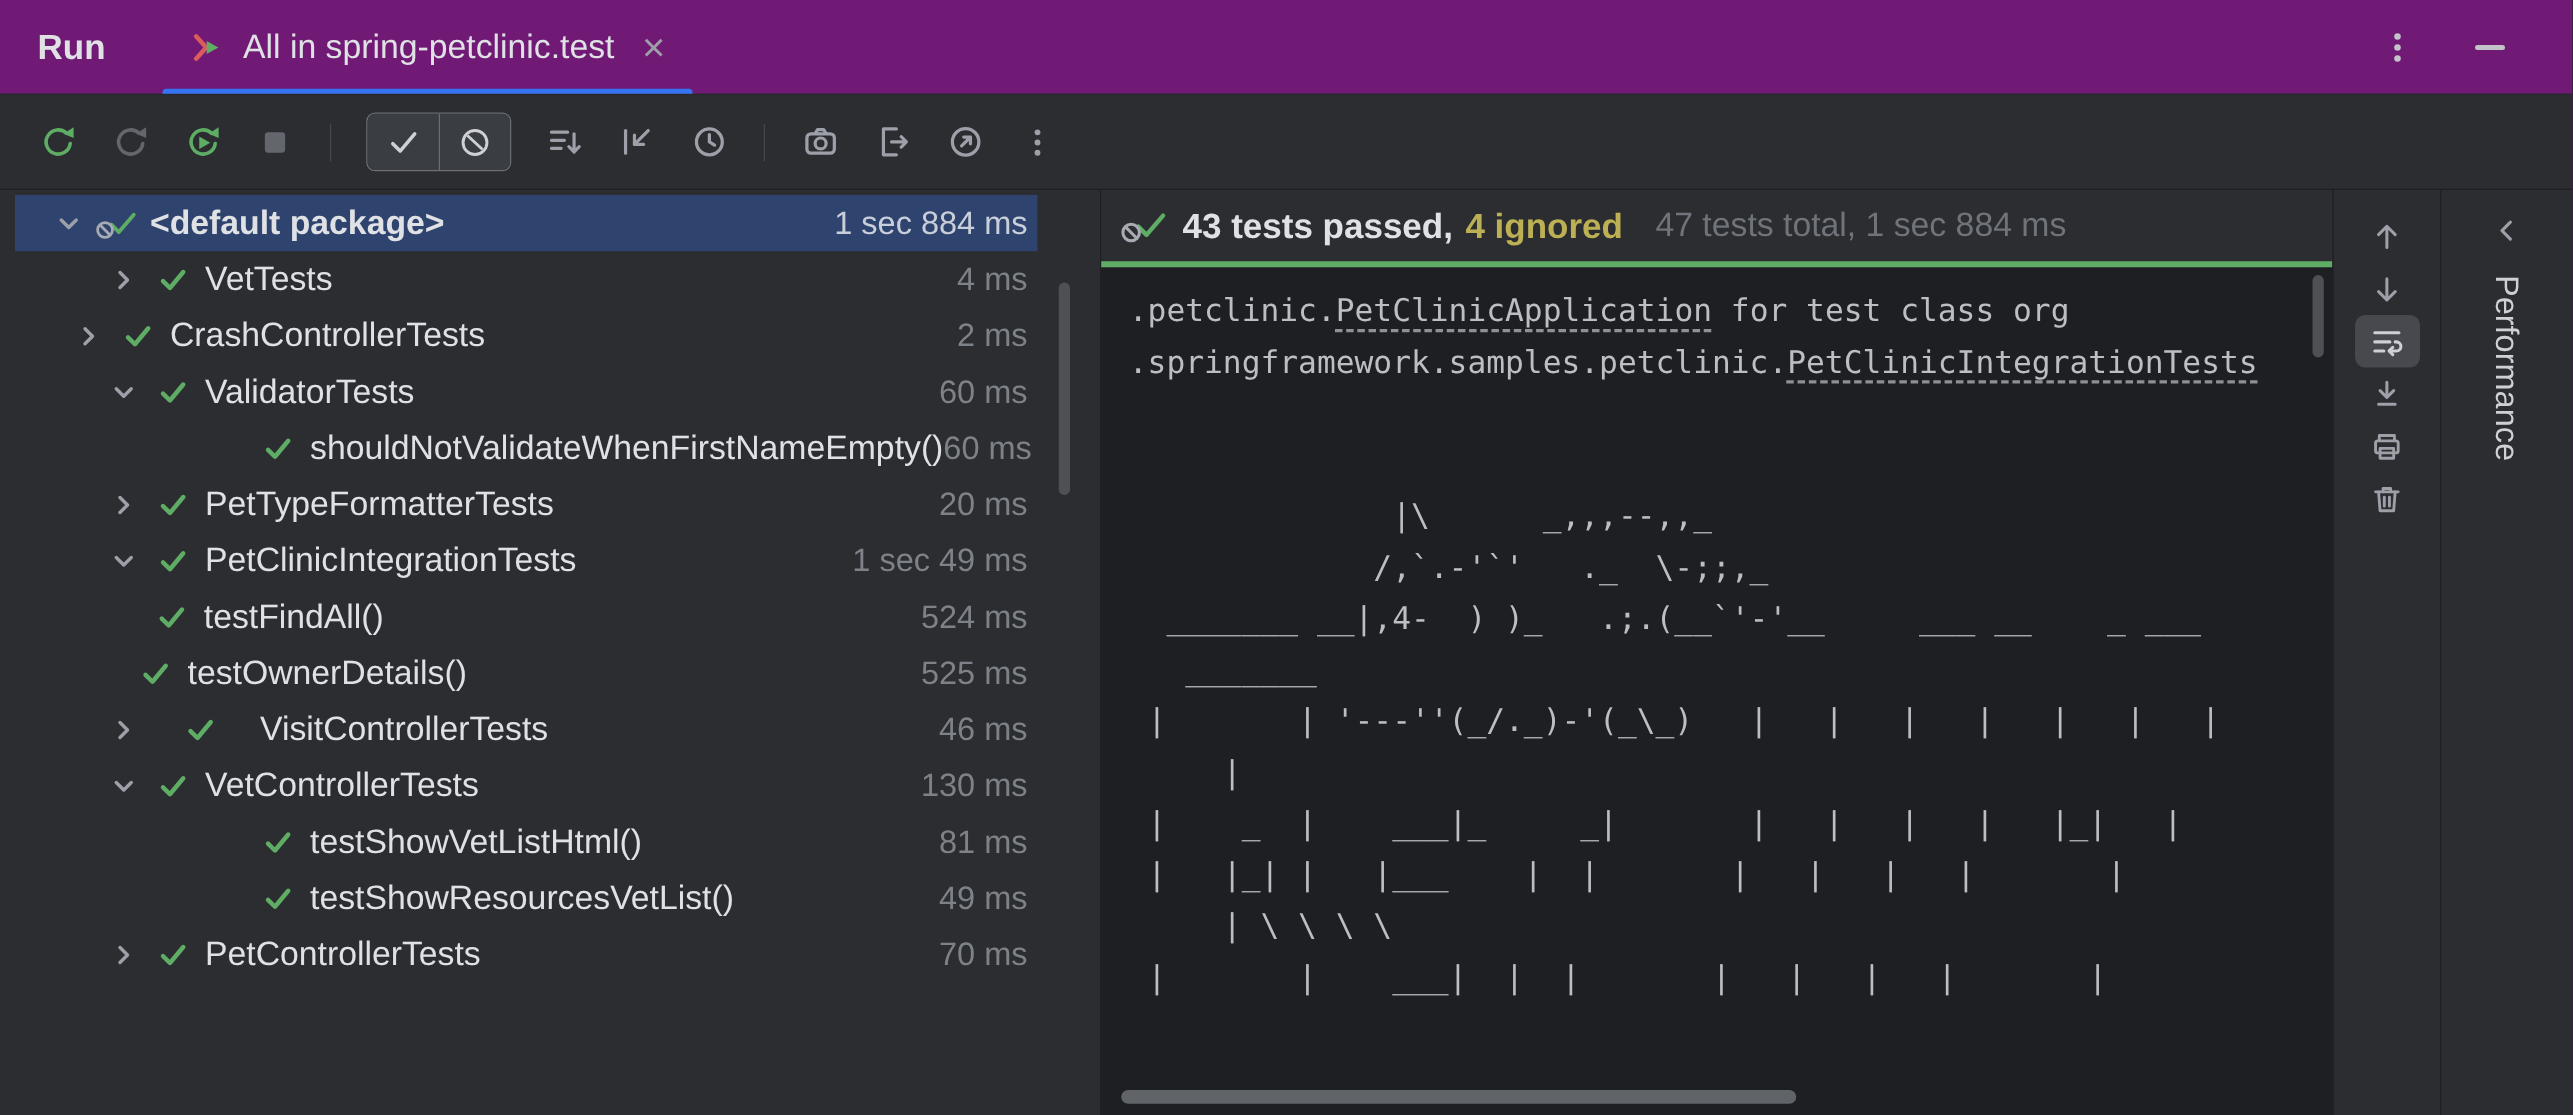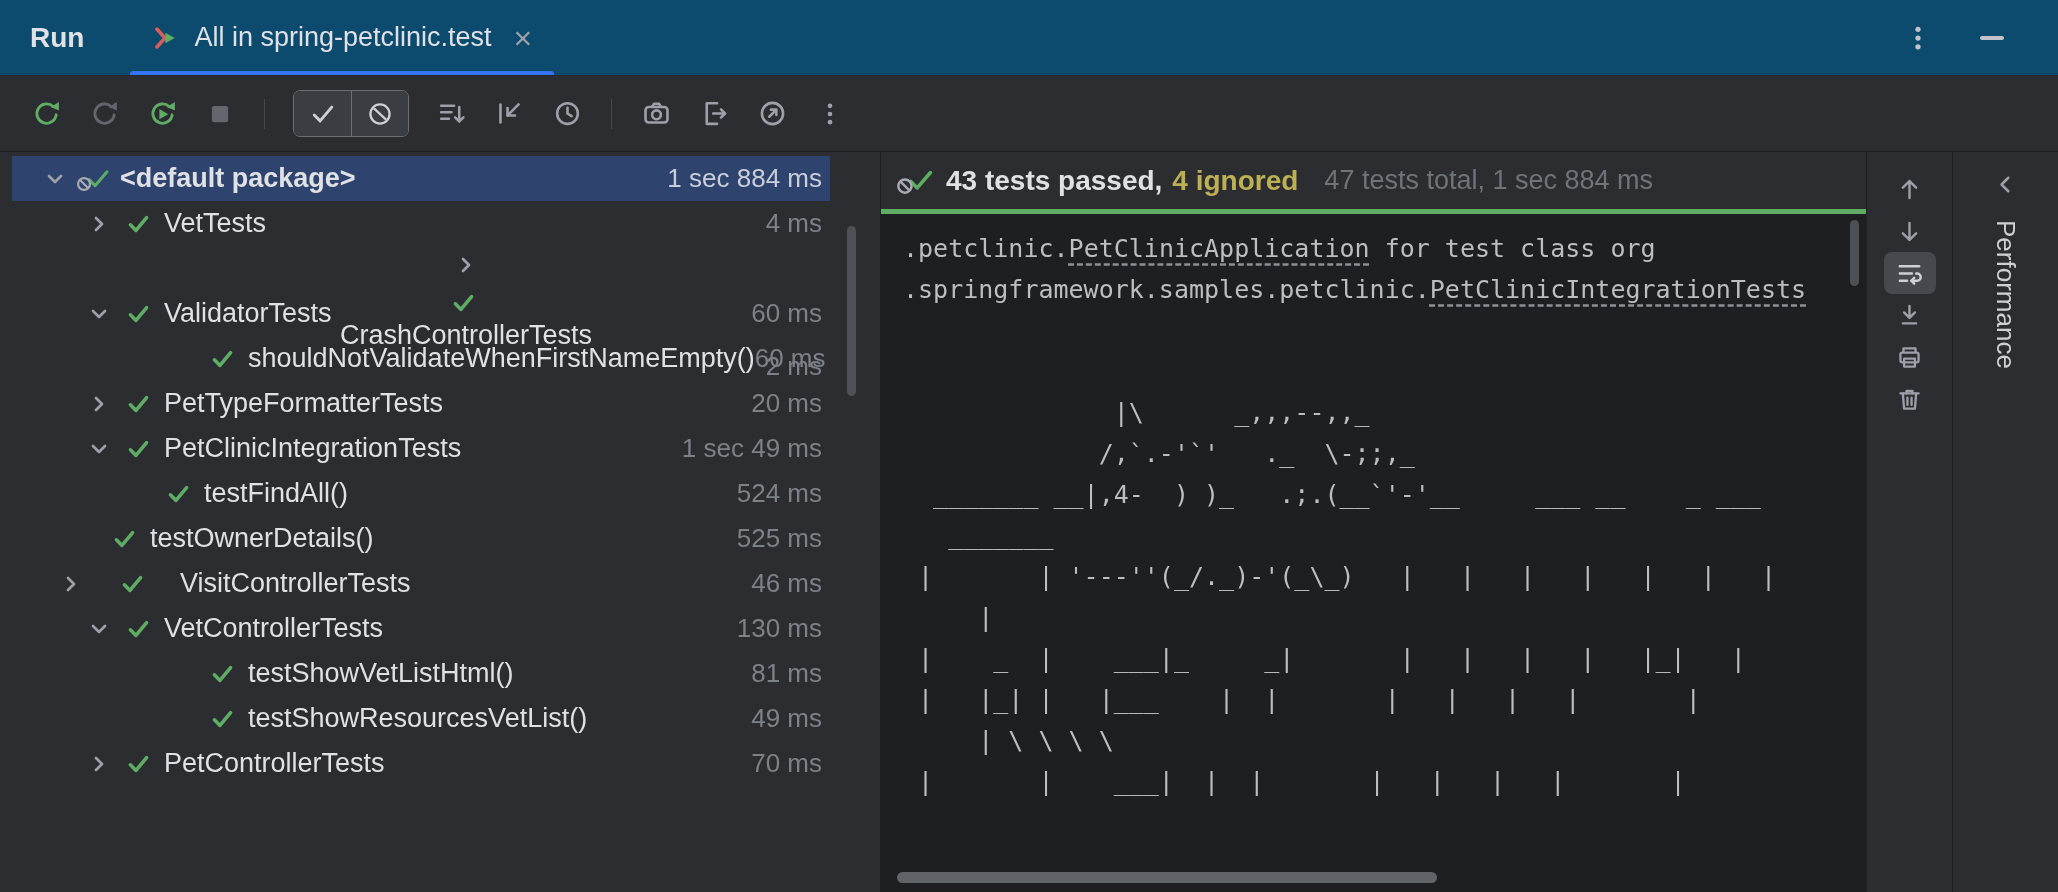--- a/index.html
+++ b/index.html
@@ -6,21 +6,21 @@
     --accent:#3574f0;
     --green:#5fad65;
     --ignored:#bdb054;
     --selection:#2e436e;
     --chev:#9da0a8;
     --ignore-icon:#a8abb3;
   }
   *{margin:0;padding:0;box-sizing:border-box;}
   html,body{width:2058px;height:892px;overflow:hidden;background:#1e1f22;
     font-family:"Liberation Sans",sans-serif;user-select:none;}
-  .app{width:2058px;height:892px;display:flex;flex-direction:column;background:#0c4a6e;color:#dfe1e5;}
+  .app{width:2058px;height:892px;display:flex;flex-direction:column;background:#701a75;color:#dfe1e5;}
 
   
   .titlebar{height:75px;display:flex;align-items:center;flex:0 0 auto;}
   .tw-title{font-size:28px;font-weight:700;margin-left:30px;color:#dfe1e5;}
   .tab{height:100%;display:flex;align-items:center;margin-left:46px;padding:0 22px;position:relative;cursor:default;}
   .tab-label{font-size:27px;margin-left:16px;color:#dfe1e5;white-space:nowrap;}
   .tab-close{font-size:32px;color:#9da0a8;margin-left:22px;line-height:1;background:none;border:none;cursor:default;}
   .tab-underline{position:absolute;left:0;right:0;bottom:0;height:4px;background:var(--accent);border-radius:3px 3px 0 0;}
   .titlebar-actions{margin-left:auto;display:flex;align-items:center;gap:26px;margin-right:42px;}
   .minimize-line{width:24px;height:4px;background:#c2c4c9;border-radius:2px;}
@@ -251,21 +251,21 @@
             </svg>
           </span>
           <span class="st-icon">
             <svg viewBox="0 0 16 16" width="27" height="27">
               <path class="sg" d="M3.2 8.8l3.3 3.3 6.3-7.6" fill="none" stroke-width="2.1" stroke-linecap="round" stroke-linejoin="round"></path>
             </svg>
           </span>
           <span class="lab">VetTests</span>
           <span class="dur">4 ms</span>
         </div>
-        <div class="tree-row" style="padding-left: 52px; flex-direction: column;">
+        <div class="tree-row" style="padding-left: 52px;">
           <span class="chev">
             <svg viewBox="0 0 16 16" width="24" height="24">
               <path class="schev" d="M6 4l4 4-4 4" fill="none" stroke-width="1.8" stroke-linecap="round" stroke-linejoin="round"></path>
             </svg>
           </span>
           <span class="st-icon">
             <svg viewBox="0 0 16 16" width="27" height="27">
               <path class="sg" d="M3.2 8.8l3.3 3.3 6.3-7.6" fill="none" stroke-width="2.1" stroke-linecap="round" stroke-linejoin="round"></path>
             </svg>
           </span>
@@ -317,41 +317,41 @@
             </svg>
           </span>
           <span class="st-icon">
             <svg viewBox="0 0 16 16" width="27" height="27">
               <path class="sg" d="M3.2 8.8l3.3 3.3 6.3-7.6" fill="none" stroke-width="2.1" stroke-linecap="round" stroke-linejoin="round"></path>
             </svg>
           </span>
           <span class="lab">PetClinicIntegrationTests</span>
           <span class="dur">1 sec 49 ms</span>
         </div>
-        <div class="tree-row" style="padding-left: 120px; text-align: center;">
+        <div class="tree-row" style="padding-left: 79px; text-align: center;">
           <span class="chev"></span>
           <span class="st-icon">
             <svg viewBox="0 0 16 16" width="27" height="27">
               <path class="sg" d="M3.2 8.8l3.3 3.3 6.3-7.6" fill="none" stroke-width="2.1" stroke-linecap="round" stroke-linejoin="round"></path>
             </svg>
           </span>
           <span class="lab">testFindAll()</span>
           <span class="dur">524 ms</span>
         </div>
         <div class="tree-row" style="padding-left: 66px;">
           <span class="chev"></span>
           <span class="st-icon">
             <svg viewBox="0 0 16 16" width="27" height="27">
               <path class="sg" d="M3.2 8.8l3.3 3.3 6.3-7.6" fill="none" stroke-width="2.1" stroke-linecap="round" stroke-linejoin="round"></path>
             </svg>
           </span>
           <span class="lab">testOwnerDetails()</span>
           <span class="dur">525 ms</span>
         </div>
-        <div class="tree-row" style="padding-left: 52px; gap: 22px;">
+        <div class="tree-row" style="padding-left: 80px; gap: 22px;">
           <span class="chev">
             <svg viewBox="0 0 16 16" width="24" height="24">
               <path class="schev" d="M6 4l4 4-4 4" fill="none" stroke-width="1.8" stroke-linecap="round" stroke-linejoin="round"></path>
             </svg>
           </span>
           <span class="st-icon">
             <svg viewBox="0 0 16 16" width="27" height="27">
               <path class="sg" d="M3.2 8.8l3.3 3.3 6.3-7.6" fill="none" stroke-width="2.1" stroke-linecap="round" stroke-linejoin="round"></path>
             </svg>
           </span>

